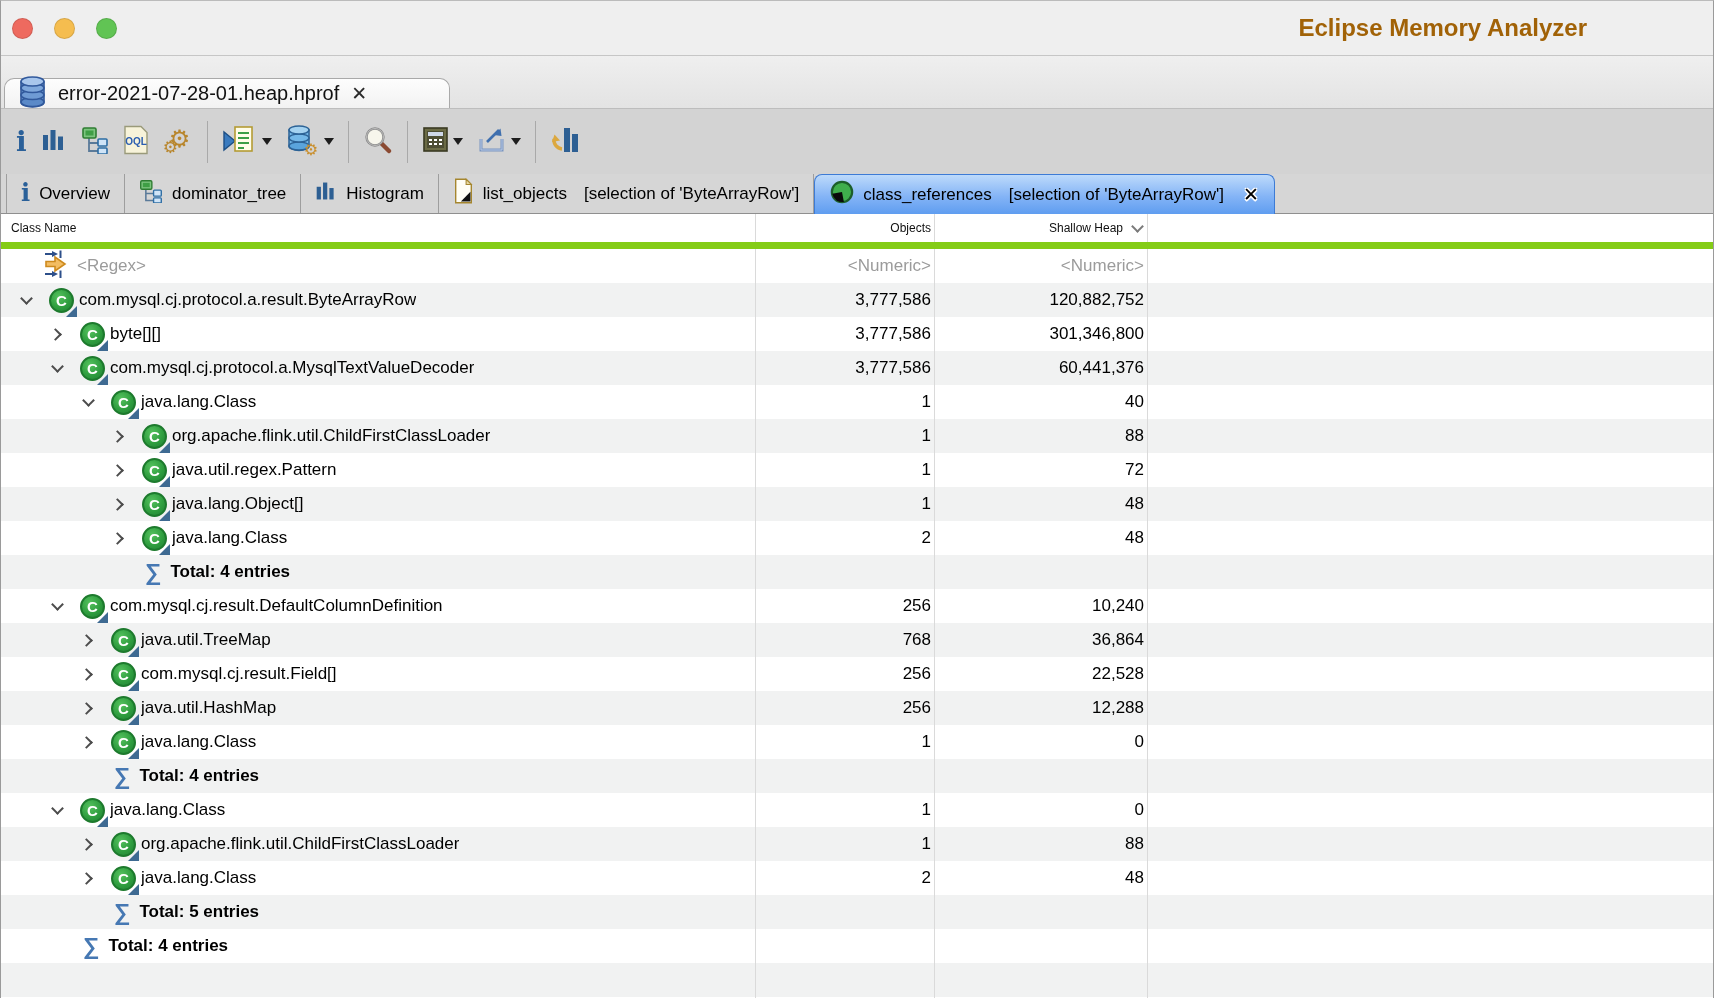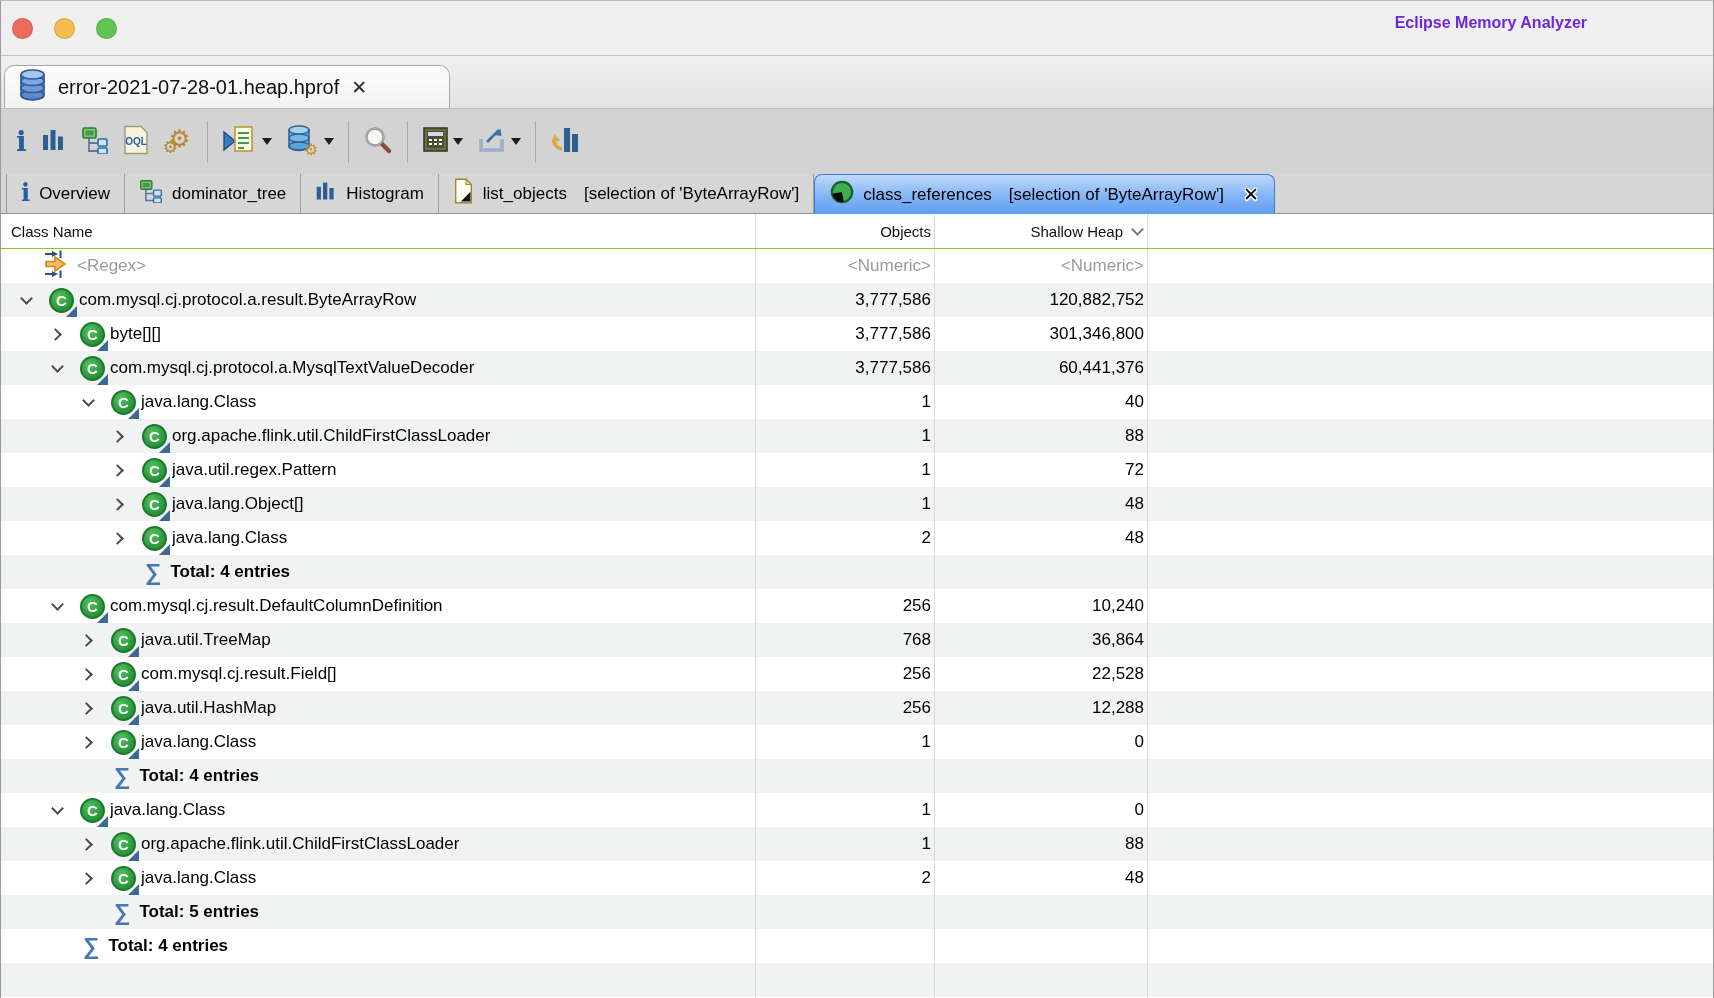--- a/index.html
+++ b/index.html
@@ -9,25 +9,25 @@
     font-family:"Liberation Sans","DejaVu Sans",sans-serif;
     border-left:1px solid #9a9a9a; border-right:1px solid #9a9a9a; border-top:1px solid #bbb;
     position:relative;
   }
 
   
   .titlebar { height:55px; background:var(--titlebar-bg); border-bottom:1px solid #c6c6c6;
               display:flex; align-items:center; position:relative; }
   .lights { display:flex; gap:21px; margin-left:11px; }
   .light { width:21px; height:21px; border-radius:50%; border:1px solid rgba(0,0,0,.12); }
-  .app-title { position:absolute; right:126px; top:13px; font-size:16px; font-weight:bold; color:#6d28d9; }
+  .app-title { position:absolute; right:126px; top:13px; font-size:24px; font-weight:bold; color:#a16207; }
 
   
   .tabstrip { height:52px; background:linear-gradient(#efefef,#e3e3e3); display:flex; align-items:flex-end; }
-  .editor-tab { margin-left:3px; width:446px; height:43px; background:linear-gradient(#fdfdfd,#f2f2f2);
+  .editor-tab { margin-left:3px; width:446px; height:30px; background:linear-gradient(#fdfdfd,#f2f2f2);
                 border:1px solid #a9a9a9; border-bottom:none; border-radius:10px 10px 0 0;
                 display:flex; align-items:center; padding:0 12px; }
   .editor-tab .label { font-size:20px; color:#111; margin:0 12px 0 10px; white-space:nowrap; }
   .tab-close { font-size:19px; font-weight:bold; color:#2b2b2b; line-height:1; }
 
   
   .toolbar { height:66px; background:#d3d3d3; border-top:1px solid #bdbdbd; display:flex; align-items:center; padding-left:8px; }
   .tbtn { height:48px; display:flex; align-items:center; justify-content:center; padding:0 7px; }
   .tsep { width:1px; height:42px; background:#a9a9a9; margin:0 7px; }
   .dd { width:0; height:0; border-left:5px solid transparent; border-right:5px solid transparent;
@@ -50,21 +50,21 @@
                  margin-bottom:-1px; padding:0 15px;justify-content:flex-end; }
   .vtab.active .tab-close { margin-left:10px; color:#000;
       text-shadow:-1px -1px 0 #fff, 1px -1px 0 #fff, -1px 1px 0 #fff, 1px 1px 0 #fff, 0 2px 0 #fff; }
 
   
   .table { height:784px; display:flex; flex-direction:column; background:#fff; }
   .grid-row { display:grid; grid-template-columns:755px 179px 213px minmax(0,1fr); flex:none; }
   .c { border-right:1px solid #dadada; overflow:hidden; white-space:nowrap; display:flex; align-items:center; }
   .c.last { border-right:none; }
   .num { justify-content:flex-end; padding-right:3px; }
-  .thead { height:35px; font-size:15px; color:#101010; border-bottom:1px solid #84cc16; background:#fff; }
+  .thead { height:35px; font-size:12px; color:#101010; border-bottom:7px solid #84cc16; background:#fff; }
   .thead .c1 { padding-left:10px; }
   .sortchev { width:9px; height:9px; border-right:2px solid #7a7a7a; border-bottom:2px solid #7a7a7a;
               transform:rotate(45deg); margin:-4px 2px 0 10px; flex:none; }
   .filter-row { height:34px; color:#9b9b9b; font-size:17px; background:#fff; }
   .trow { height:34px; font-size:17px; color:#000; }
   .trow.stripe { background:#f1f2f2; }
   .trow.fill { flex:1; }
   .sp { flex:none; height:1px; }
   .chevbox { flex:none; width:20px; display:flex; justify-content:center; }
   .chev { width:9px; height:9px; border-right:2px solid #4c4c4c; border-bottom:2px solid #4c4c4c; flex:none; }

